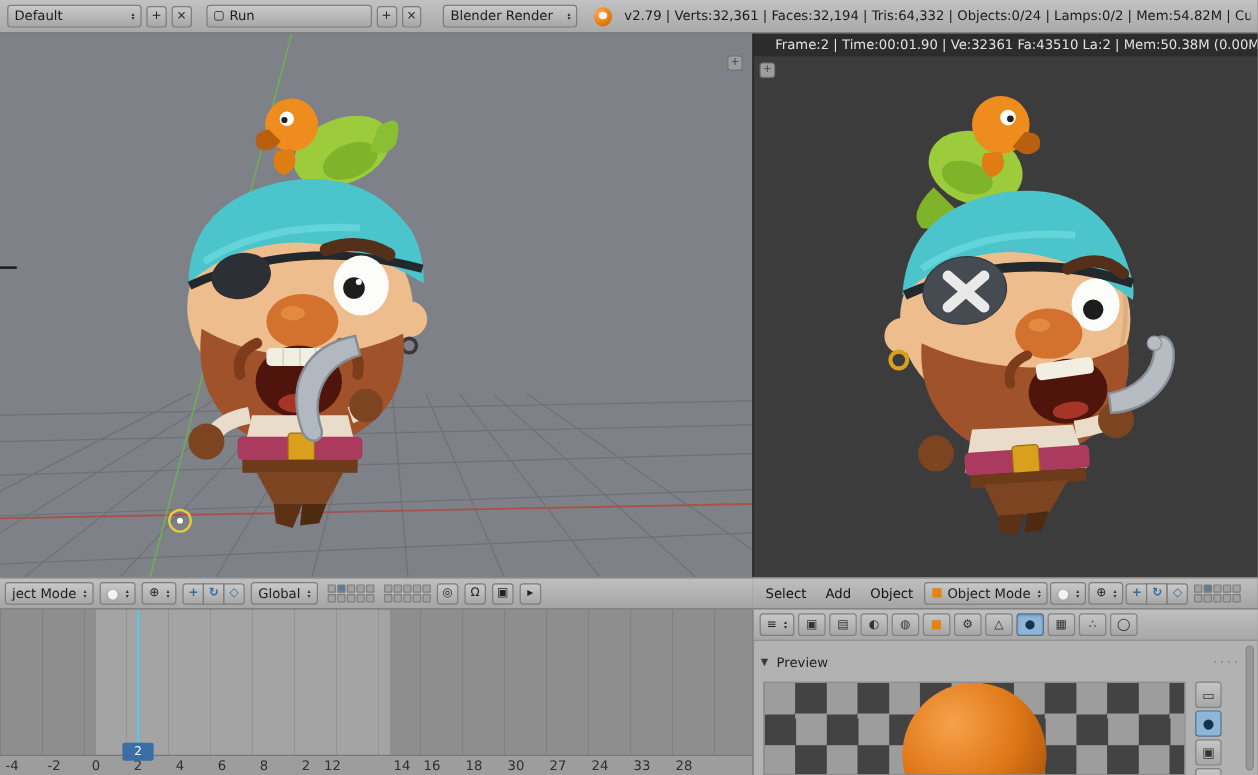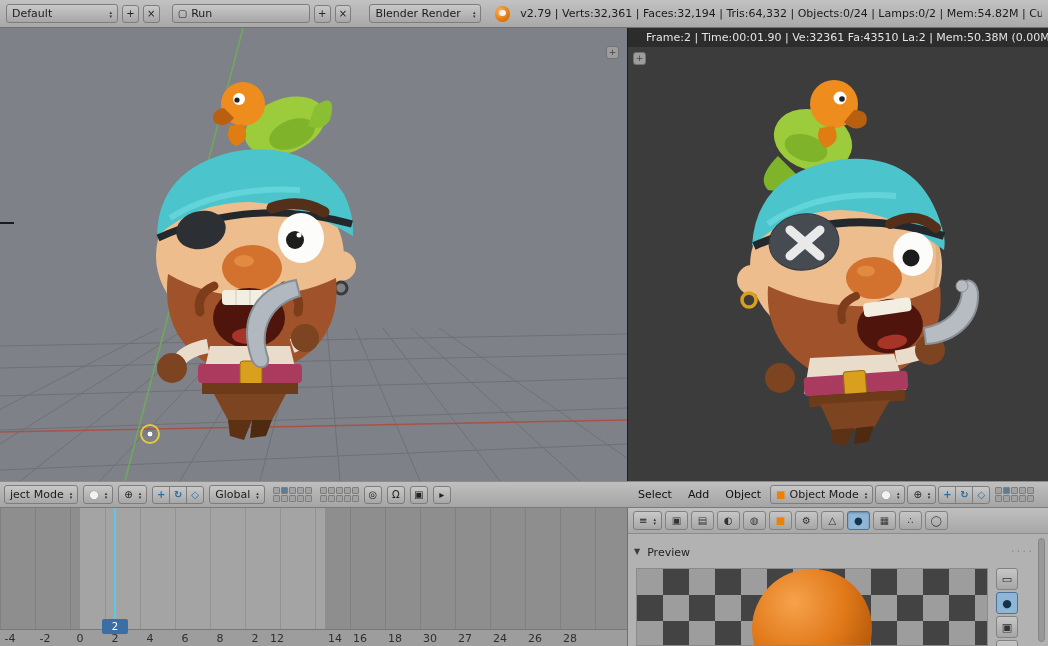--- a/index.html
+++ b/index.html
@@ -401,21 +401,21 @@
     <span class="tick" style="left:170px">6</span>
     <span class="tick" style="left:205px">8</span>
     <span class="tick" style="left:240px">2</span>
     <span class="tick" style="left:262px">12</span>
     <span class="tick" style="left:320px">14</span>
     <span class="tick" style="left:345px">16</span>
     <span class="tick" style="left:380px">18</span>
     <span class="tick" style="left:415px">30</span>
     <span class="tick" style="left:450px">27</span>
     <span class="tick" style="left:485px">24</span>
-    <span class="tick" style="left:520px">26</span>
+    <span class="tick" style="left:520px">33</span>
     <span class="tick" style="left:555px">28</span>
   </div>
   <div class="cflabel">2</div>
 </div>
 
 <div class="props">
   <div class="props-header">
     <div class="dd">
       <span class="glyph">≡</span>
       <span class="updown">

